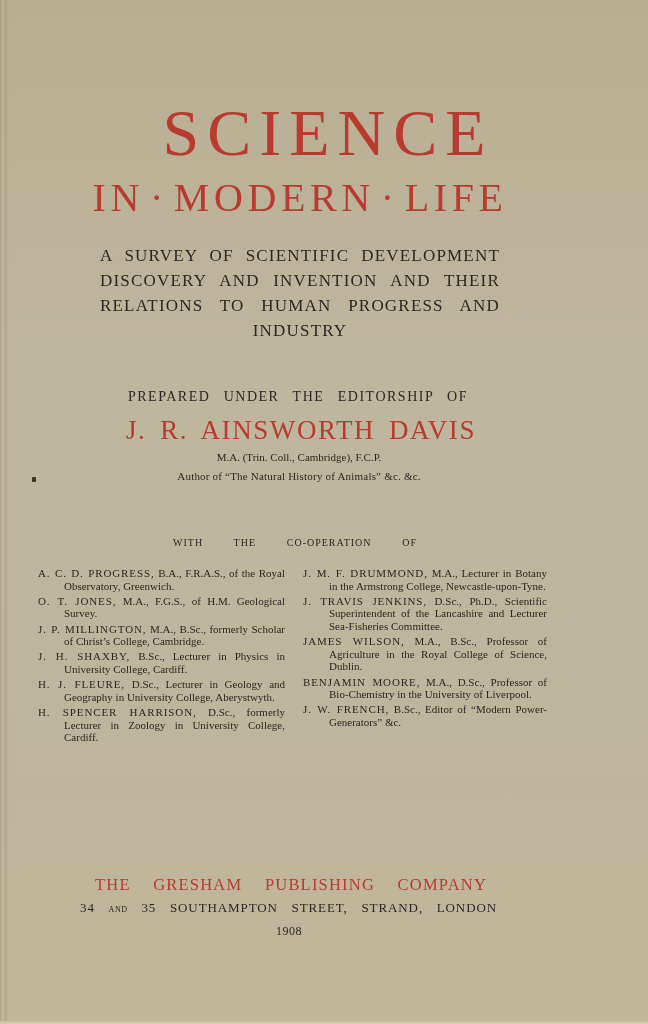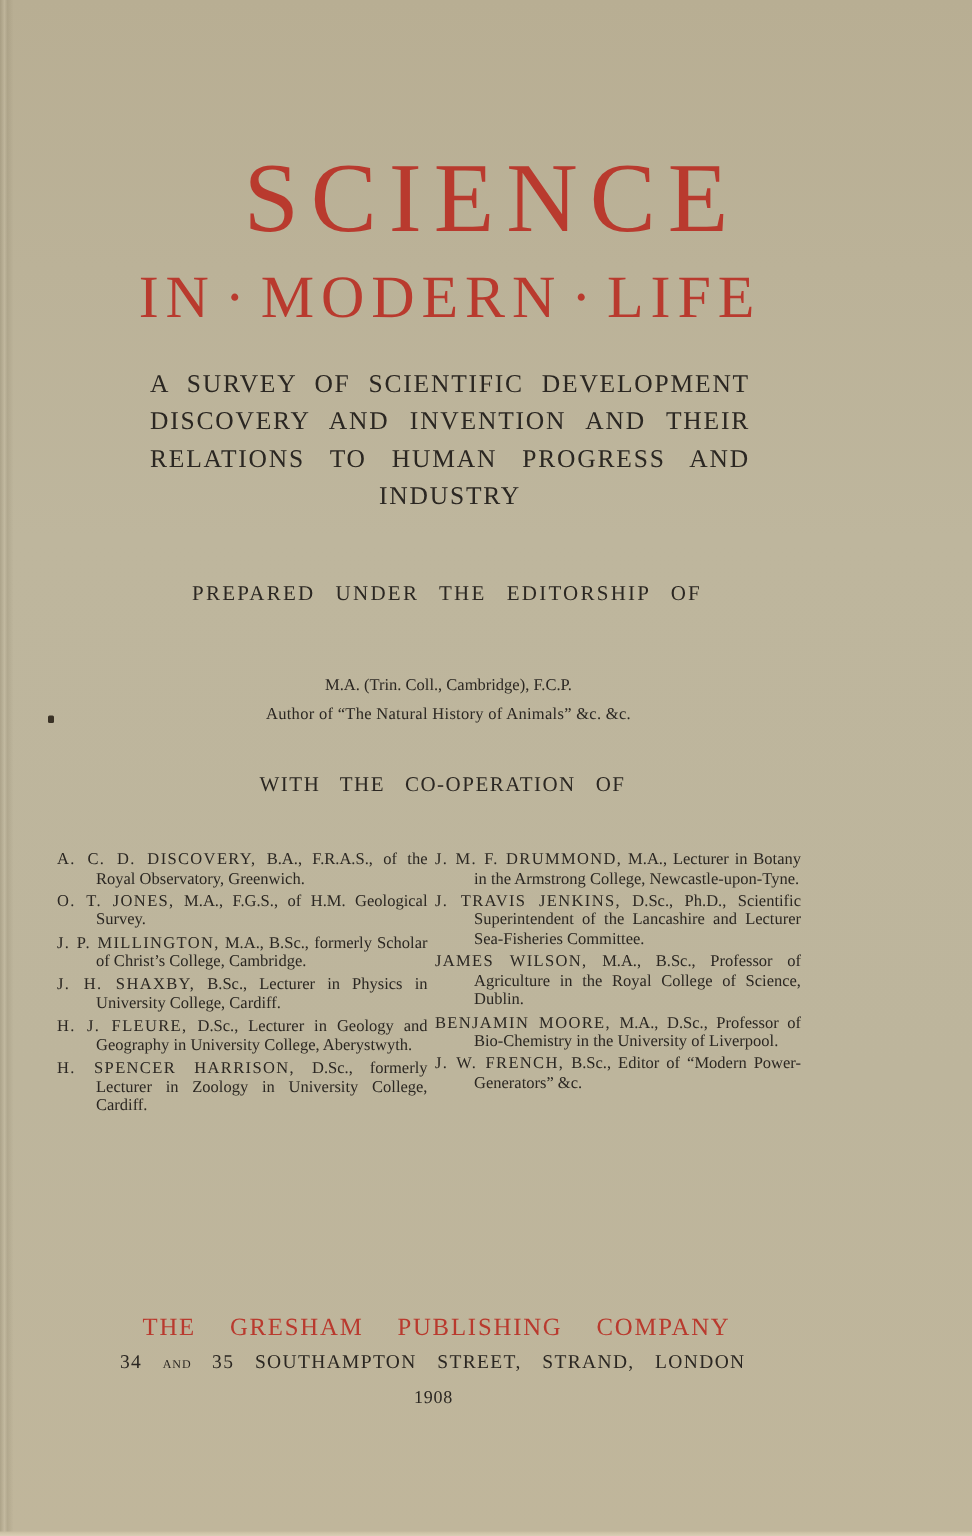--- a/index.html
+++ b/index.html
@@ -108,36 +108,36 @@
     position: absolute;
     left: 0; width: 598px;
     top: 470px;
     text-align: center;
     font-size: 11px;
     letter-spacing: 0.2px;
   }
   .coop-heading {
     position: absolute;
     left: 173px; width: 244px;
-    top: 516px;
-    font-size: 14px;
+    top: 537px;
+    font-size: 10px;
     letter-spacing: 1px;
     text-align: justify;
     text-align-last: justify;
   }
 
   .col {
     position: absolute;
     top: 567px;
     width: 247px;
     font-size: 11px;
     line-height: 12.6px;
   }
   .col.left { left: 38px; }
-  .col.right { left: 290px; width: 244px; }
+  .col.right { left: 303px; width: 244px; }
   .entry {
     padding-left: 26px;
     text-indent: -26px;
     text-align: justify;
     margin-bottom: 2.6px;
   }
   .entry .name { letter-spacing: 0.9px; }
 
   .volume {
     position: absolute;
@@ -190,27 +190,28 @@
   </div>
 
   <div class="subtitle">
     <span class="ln">A SURVEY OF SCIENTIFIC DEVELOPMENT</span>
     <span class="ln">DISCOVERY AND INVENTION AND THEIR</span>
     <span class="ln">RELATIONS TO HUMAN PROGRESS AND</span>
     <span class="ln center">INDUSTRY</span>
   </div>
 
   <div class="prepared">PREPARED UNDER THE EDITORSHIP OF</div>
+  <div class="editor red">J. R. AINSWORTH DAVIS</div>
   <div class="editor-cred">M.A. (Trin. Coll., Cambridge), F.C.P.</div>
   <div class="editor-author">Author of “The Natural History of Animals” &amp;c. &amp;c.</div>
 
   <div class="coop-heading">WITH THE CO-OPERATION OF</div>
 
   <div class="col left">
-    <div class="entry"><span class="name">A. C. D. DISCOVERY,</span> <span>B.A., F.R.A.S., of the Royal Observatory, Greenwich.</span></div>
+    <div class="entry"><span class="name">A. C. D. PROGRESS,</span> <span>B.A., F.R.A.S., of the Royal Observatory, Greenwich.</span></div>
     <div class="entry"><span class="name">O. T. JONES,</span> <span>M.A., F.G.S., of H.M. Geological Survey.</span></div>
     <div class="entry"><span class="name">J. P. MILLINGTON,</span> <span>M.A., B.Sc., formerly Scholar of Christ’s College, Cambridge.</span></div>
     <div class="entry"><span class="name">J. H. SHAXBY,</span> <span>B.Sc., Lecturer in Physics in University College, Cardiff.</span></div>
     <div class="entry"><span class="name">H. J. FLEURE,</span> <span>D.Sc., Lecturer in Geology and Geography in University College, Aberystwyth.</span></div>
     <div class="entry"><span class="name">H. SPENCER HARRISON,</span> <span>D.Sc., formerly Lecturer in Zoology in University College, Cardiff.</span></div>
   </div>
 
   <div class="col right">
     <div class="entry"><span class="name">J. M. F. DRUMMOND,</span> <span>M.A., Lecturer in Botany in the Armstrong College, Newcastle-upon-Tyne.</span></div>
     <div class="entry"><span class="name">J. TRAVIS JENKINS,</span> <span>D.Sc., Ph.D., Scientific Superintendent of the Lancashire and Lecturer Sea-Fisheries Committee.</span></div>

